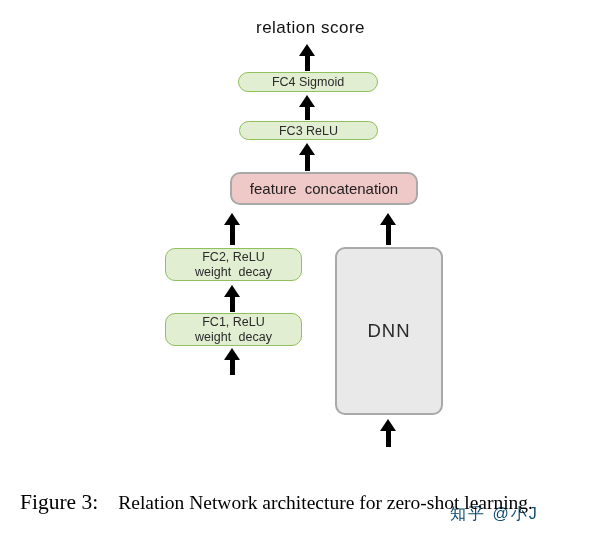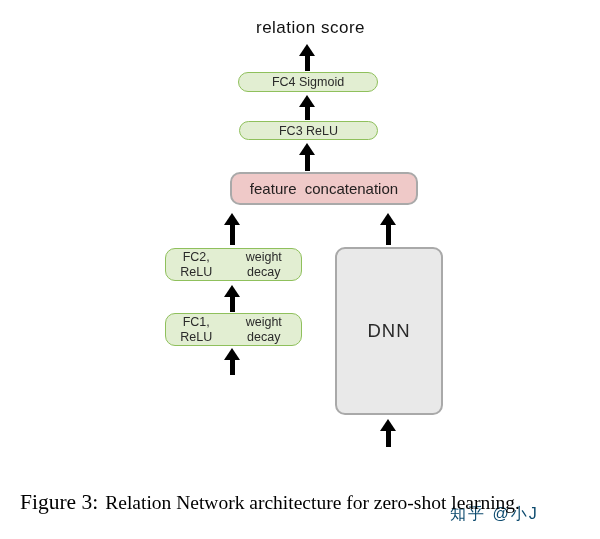--- a/index.html
+++ b/index.html
@@ -14,37 +14,37 @@
   }
   
   .box {
     position:absolute; box-sizing:border-box;
     display:flex; align-items:center; justify-content:center;
     font-size:12.5px; color:#2a2a2a; text-align:center;border-radius:10px;
   }
   .box.green { background:#e2eed2; border:1.5px solid #8fc05c; }
   .box.pink  { background:#efc9c8; border:2px solid #a9a9a9; font-size:15px; color:#242020; word-spacing:4px; }
   .box.grayb { background:#e9e9e9; border:2px solid #a9a9a9; font-size:18.5px; color:#2a2a2a; letter-spacing:1px; }
-  .box.two   { flex-direction:row; line-height:15px; }
+  .box.two   { flex-direction:column; line-height:15px; }
   .box.two .l2 { word-spacing:4px; }
   
   .arrow { position:absolute; width:16px; }
   .arrow .ahead {
     width:0; height:0; margin:0 auto;
     border-left:8px solid transparent; border-right:8px solid transparent;
     border-bottom:12px solid #000;
   }
   .arrow .ashaft { width:5px; background:#000; margin:-1px auto 0 auto; }
   
   .caption {
     position:absolute; left:20px; top:490px; width:578px;
     font-family:"Liberation Serif", serif; color:#000;
     white-space:nowrap; z-index:2;
   }
-  .cap-prefix { font-size:21.5px; margin-right:7px; }
+  .cap-prefix { font-size:21.5px; margin-right:20px; }
   .cap-text   { font-size:19.5px; }
   .watermark {
     position:absolute; left:450px; top:504px; z-index:1;
     font-size:16px; color:#0c4a6e; letter-spacing:2px; white-space:nowrap;
   }
 </style>
 </head>
 <body>
 
 <div class="canvas">

